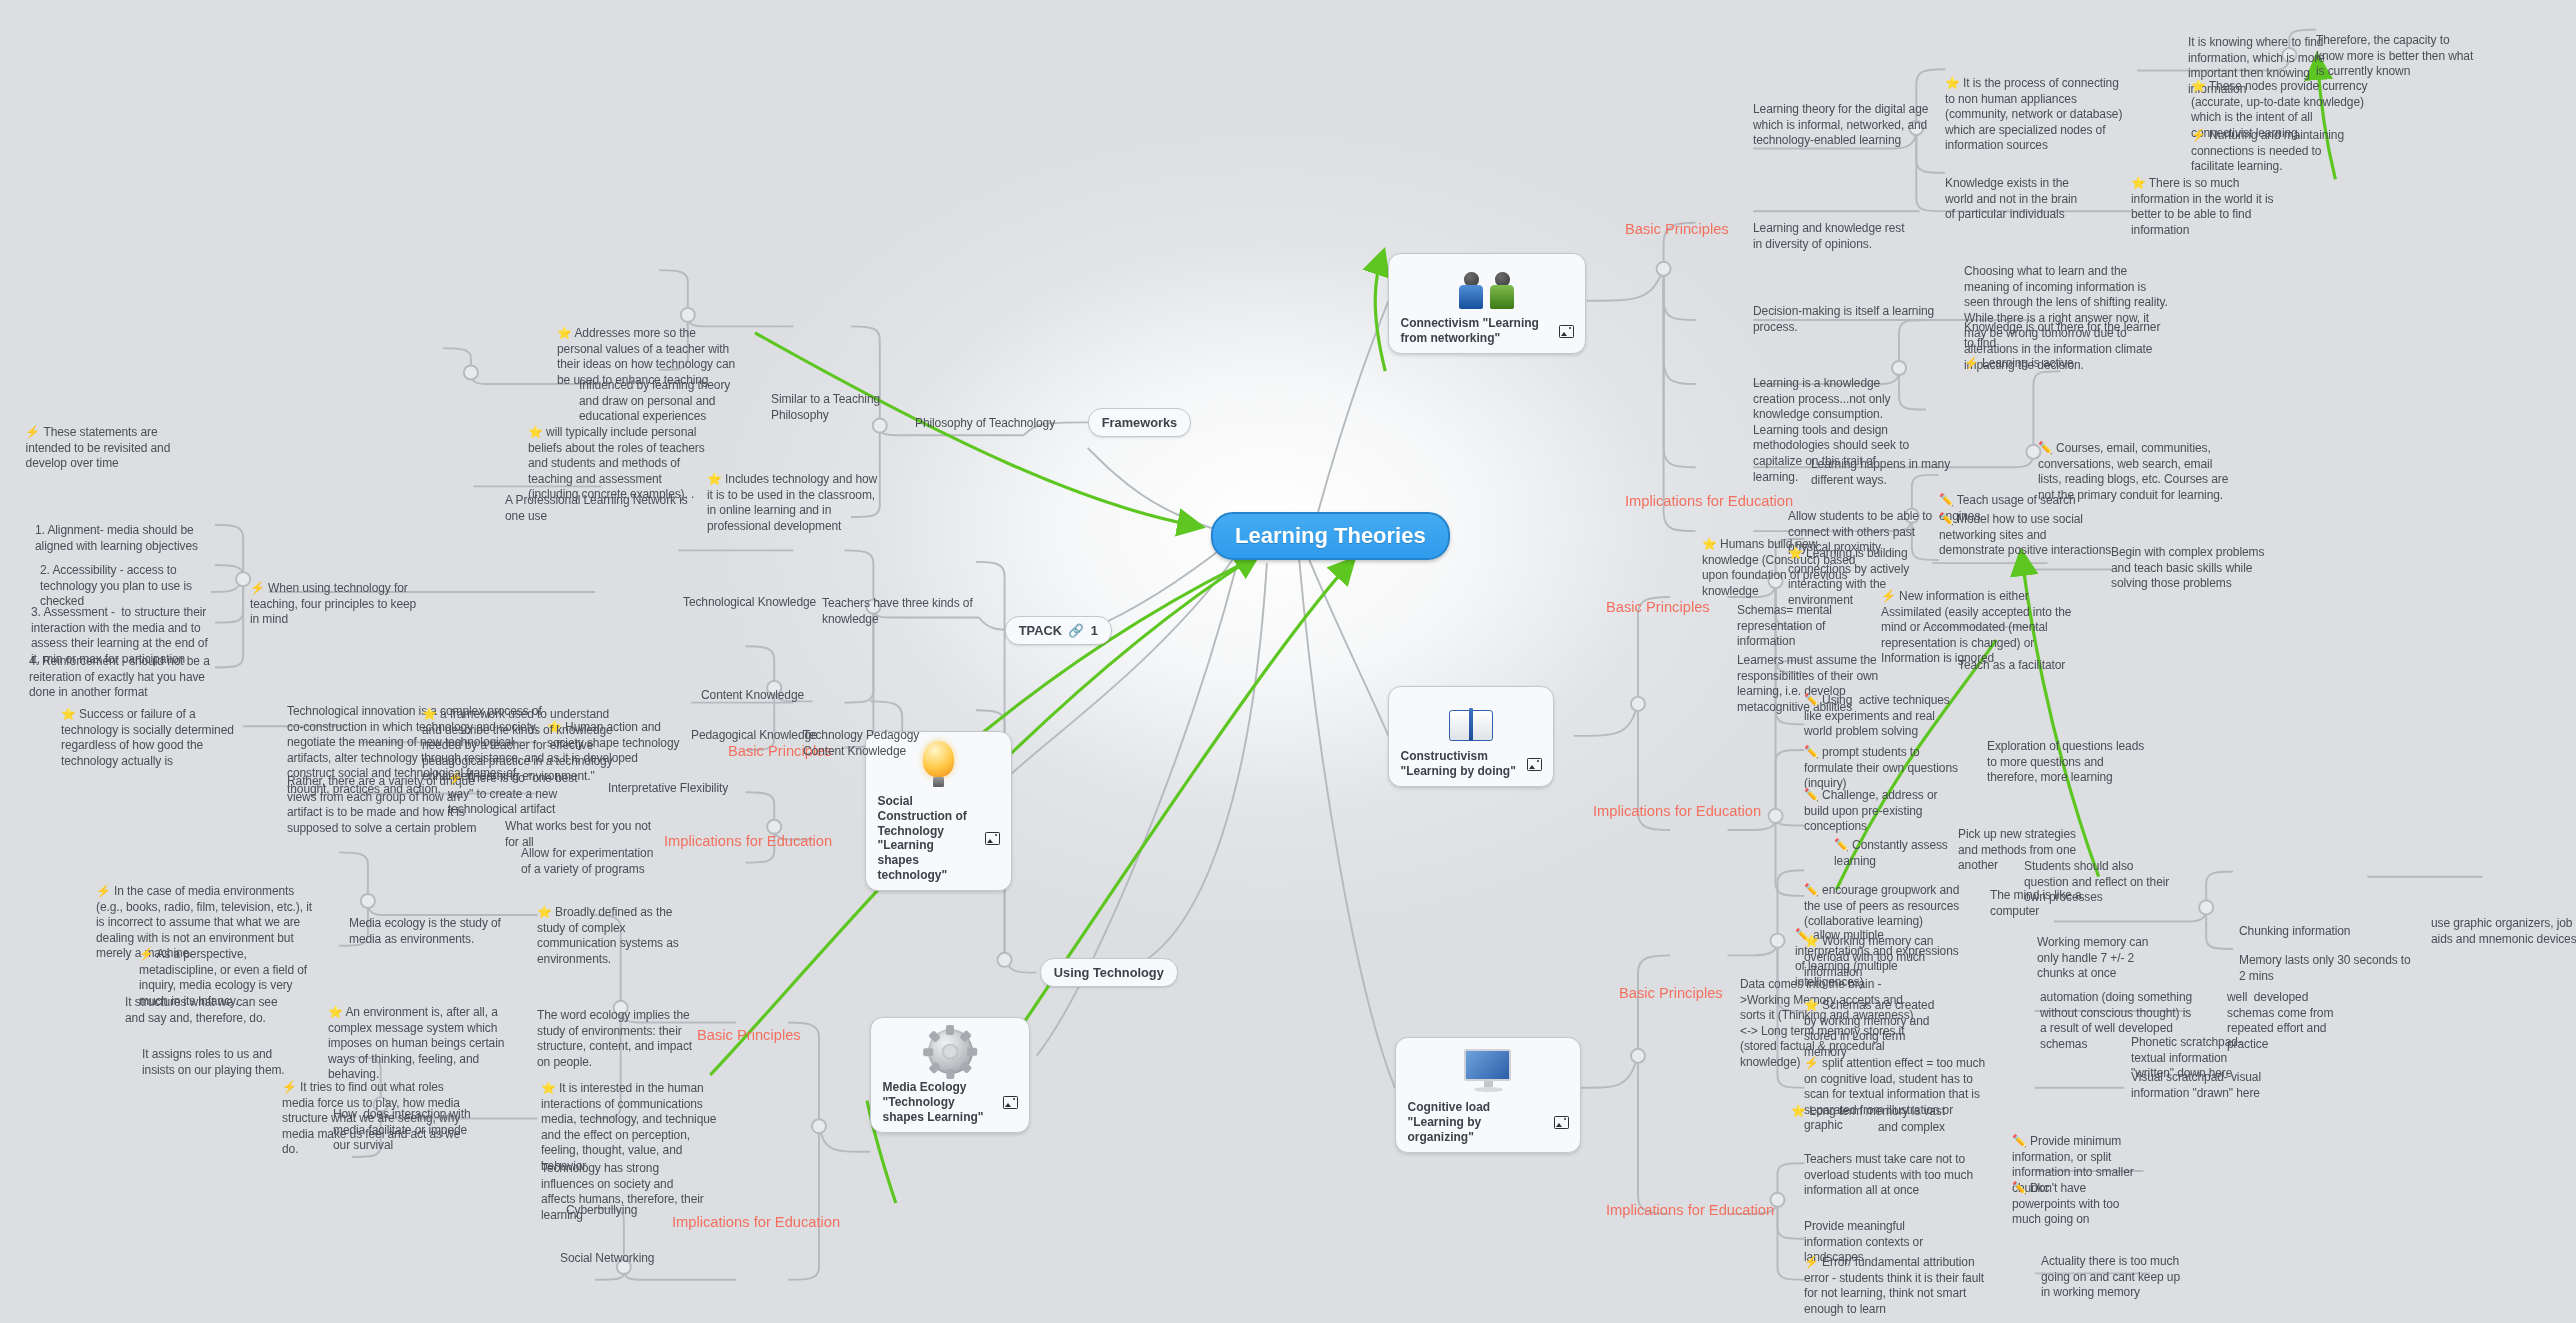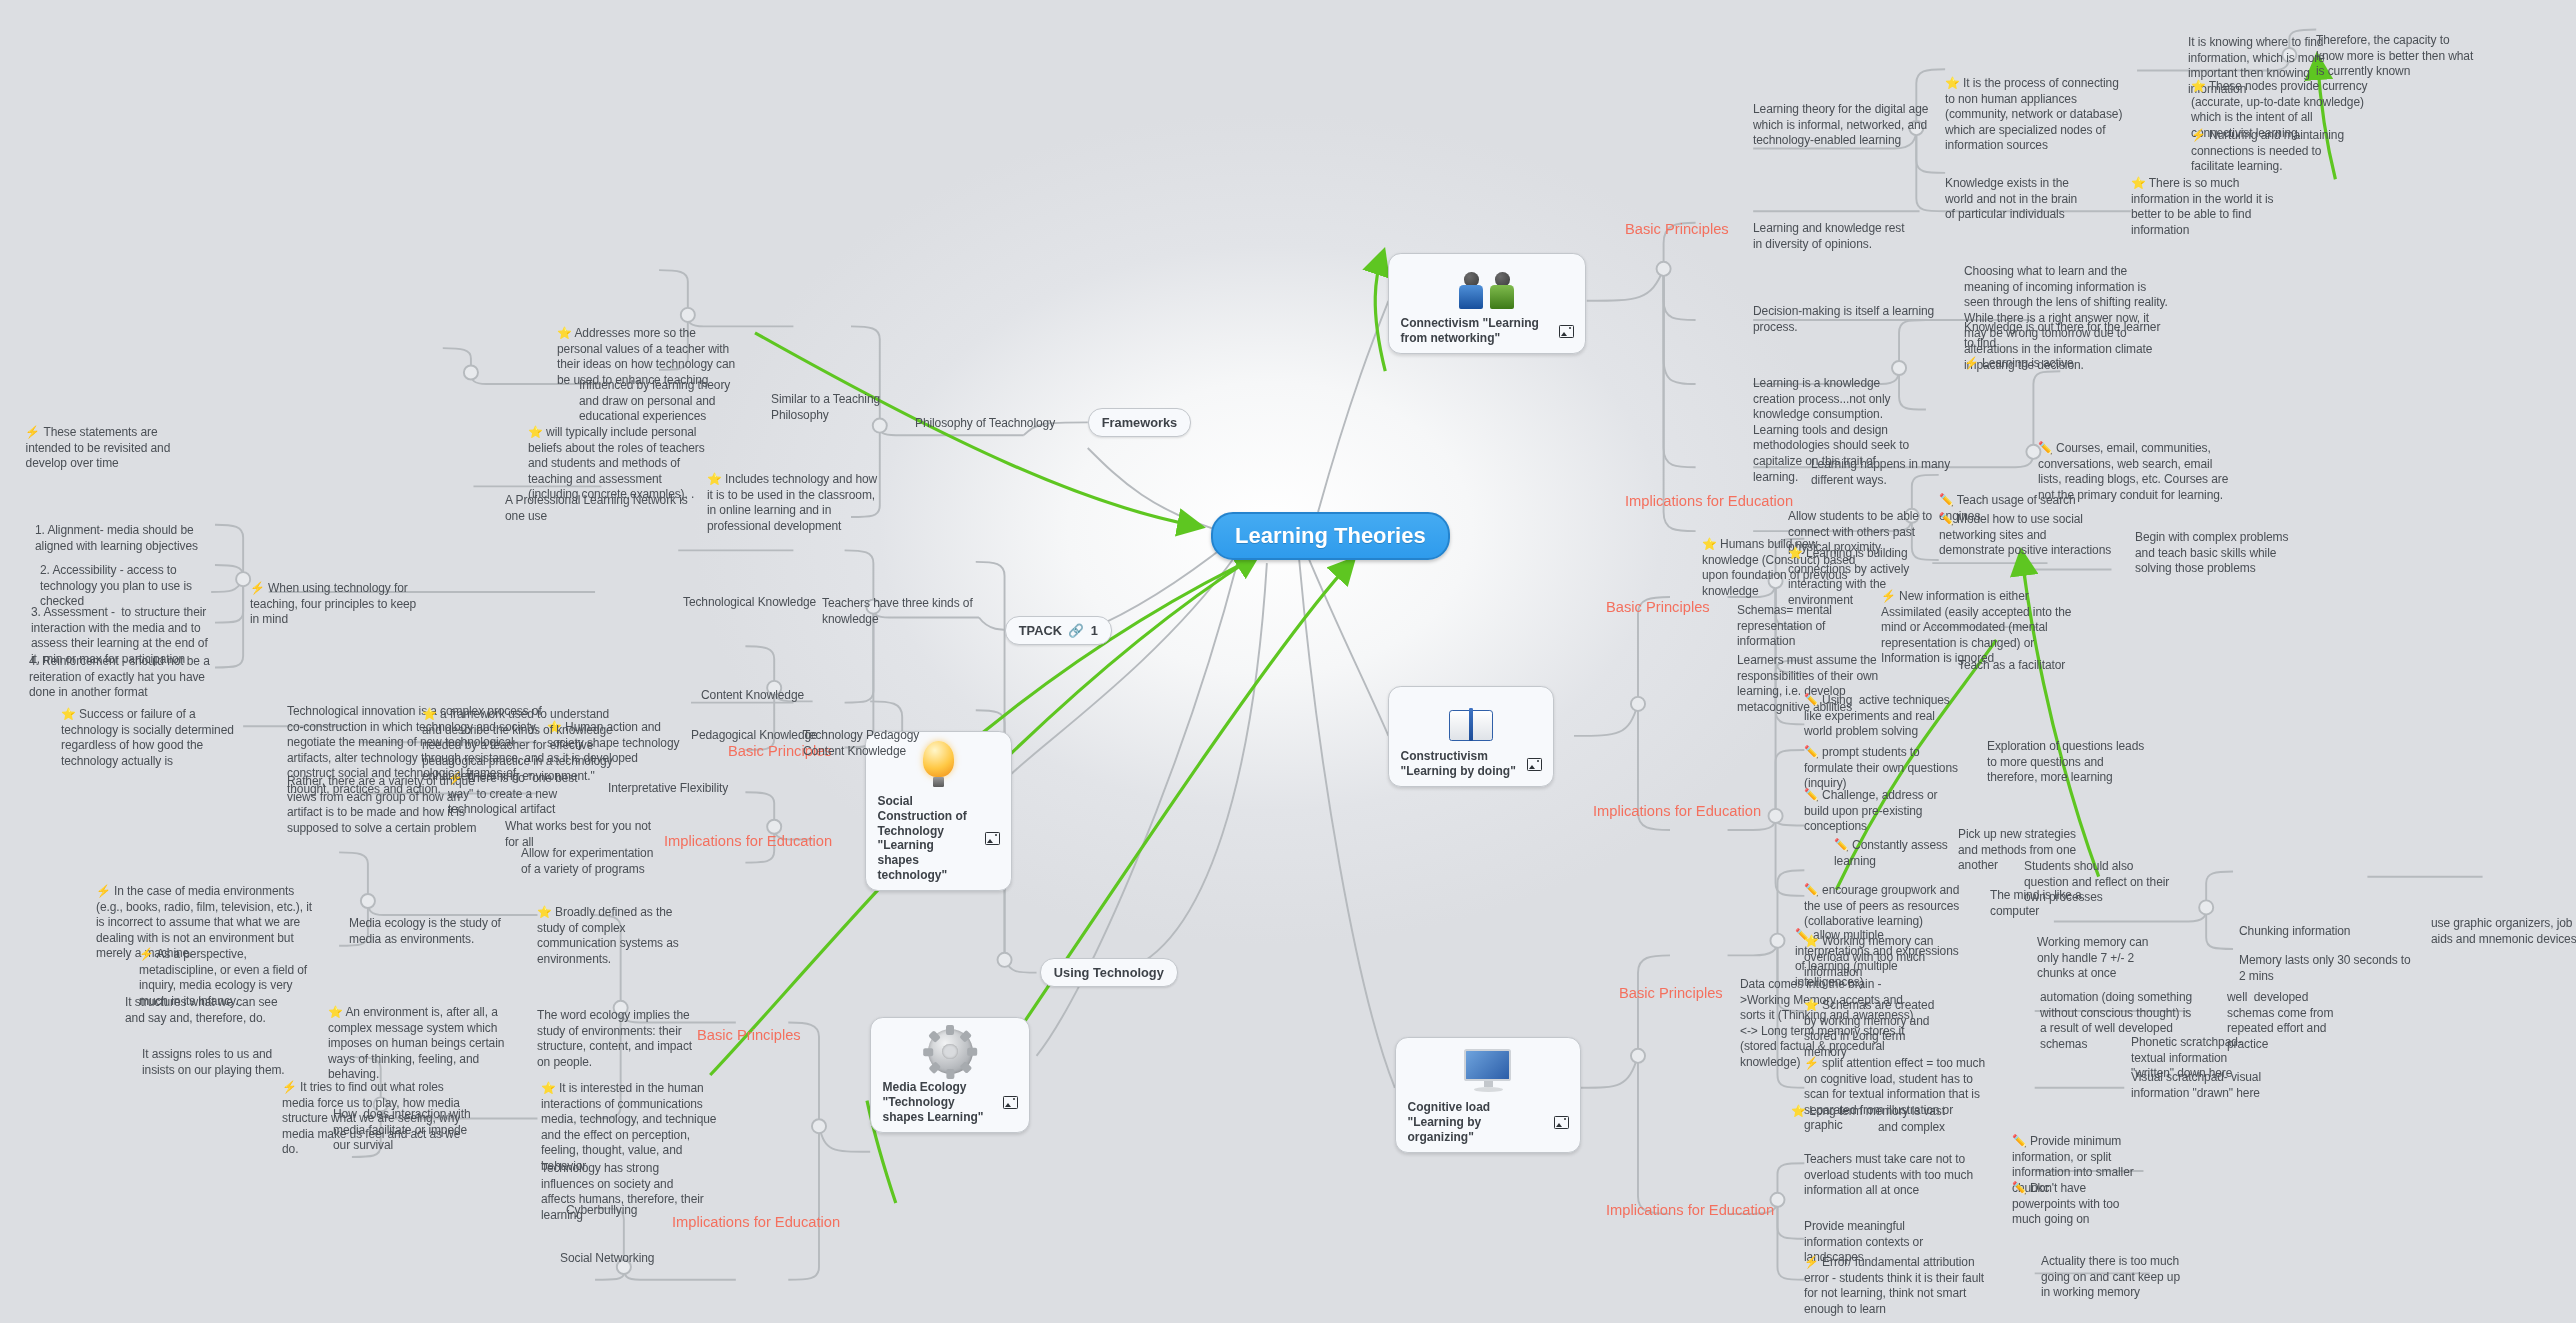--- a/index.html
+++ b/index.html
@@ -416,21 +416,21 @@
 <div class="node leaf" style="left:1753px;top:376px;width:160px;">Learning is a knowledge creation process...not only knowledge consumption. Learning tools and design methodologies should seek to capitalize on this trait of learning.</div>
 
 <div class="node leaf" style="left:1811px;top:457px;width:173px;">Learning happens in many different ways.</div>
 <div class="node leaf" style="left:2038px;top:441px;width:192px;">✏️ Courses, email, communities, conversations, web search, email lists, reading blogs, etc. Courses are not the primary conduit for learning.</div>
 <div class="node leaf" style="left:1788px;top:509px;width:150px;">Allow students to be able to connect with others past physical proximity</div>
 <div class="node leaf" style="left:1939px;top:493px;width:173px;">✏️ Teach usage of search engines</div>
 <div class="node leaf" style="left:1939px;top:512px;width:173px;">✏️ Model how to use social networking sites and demonstrate positive interactions</div>
 
 <div class="node leaf" style="left:1702px;top:537px;width:173px;">⭐ Humans build new knowledge (Construct) based upon foundation of previous knowledge</div>
 <div class="node leaf" style="left:1788px;top:546px;width:166px;">⭐ Learning is building connections by actively interacting with the environment</div>
-<div class="node leaf" style="left:2111px;top:530px;width:163px;margin-left:24px;">Begin with complex problems and teach basic skills while solving those problems</div>
+<div class="node leaf" style="left:2111px;top:545px;width:163px;">Begin with complex problems and teach basic skills while solving those problems</div>
 <div class="node leaf" style="left:1737px;top:603px;width:122px;">Schemas= mental representation of information</div>
 <div class="node leaf" style="left:1881px;top:589px;width:192px;">⚡ New information is either Assimilated (easily accepted into the mind or Accommodated (mental representation is changed) or Information is ignored</div>
 <div class="node leaf" style="left:1737px;top:653px;width:166px;">Learners must assume the responsibilities of their own learning, i.e. develop metacognitive abilities</div>
 
 <div class="node leaf" style="left:1958px;top:658px;width:141px;">Teach as a facilitator</div>
 <div class="node leaf" style="left:1804px;top:693px;width:160px;">✏️ Using  active techniques like experiments and real world problem solving</div>
 <div class="node leaf" style="left:1804px;top:745px;width:166px;">✏️ prompt students to formulate their own questions (inquiry)</div>
 <div class="node leaf" style="left:1987px;top:739px;width:160px;">Exploration of questions leads to more questions and therefore, more learning</div>
 <div class="node leaf" style="left:1804px;top:788px;width:157px;">✏️ Challenge, address or build upon pre-existing conceptions</div>
 <div class="node leaf" style="left:1804px;top:838px;width:141px;margin-left:30px;">✏️ Constantly assess learning</div>

